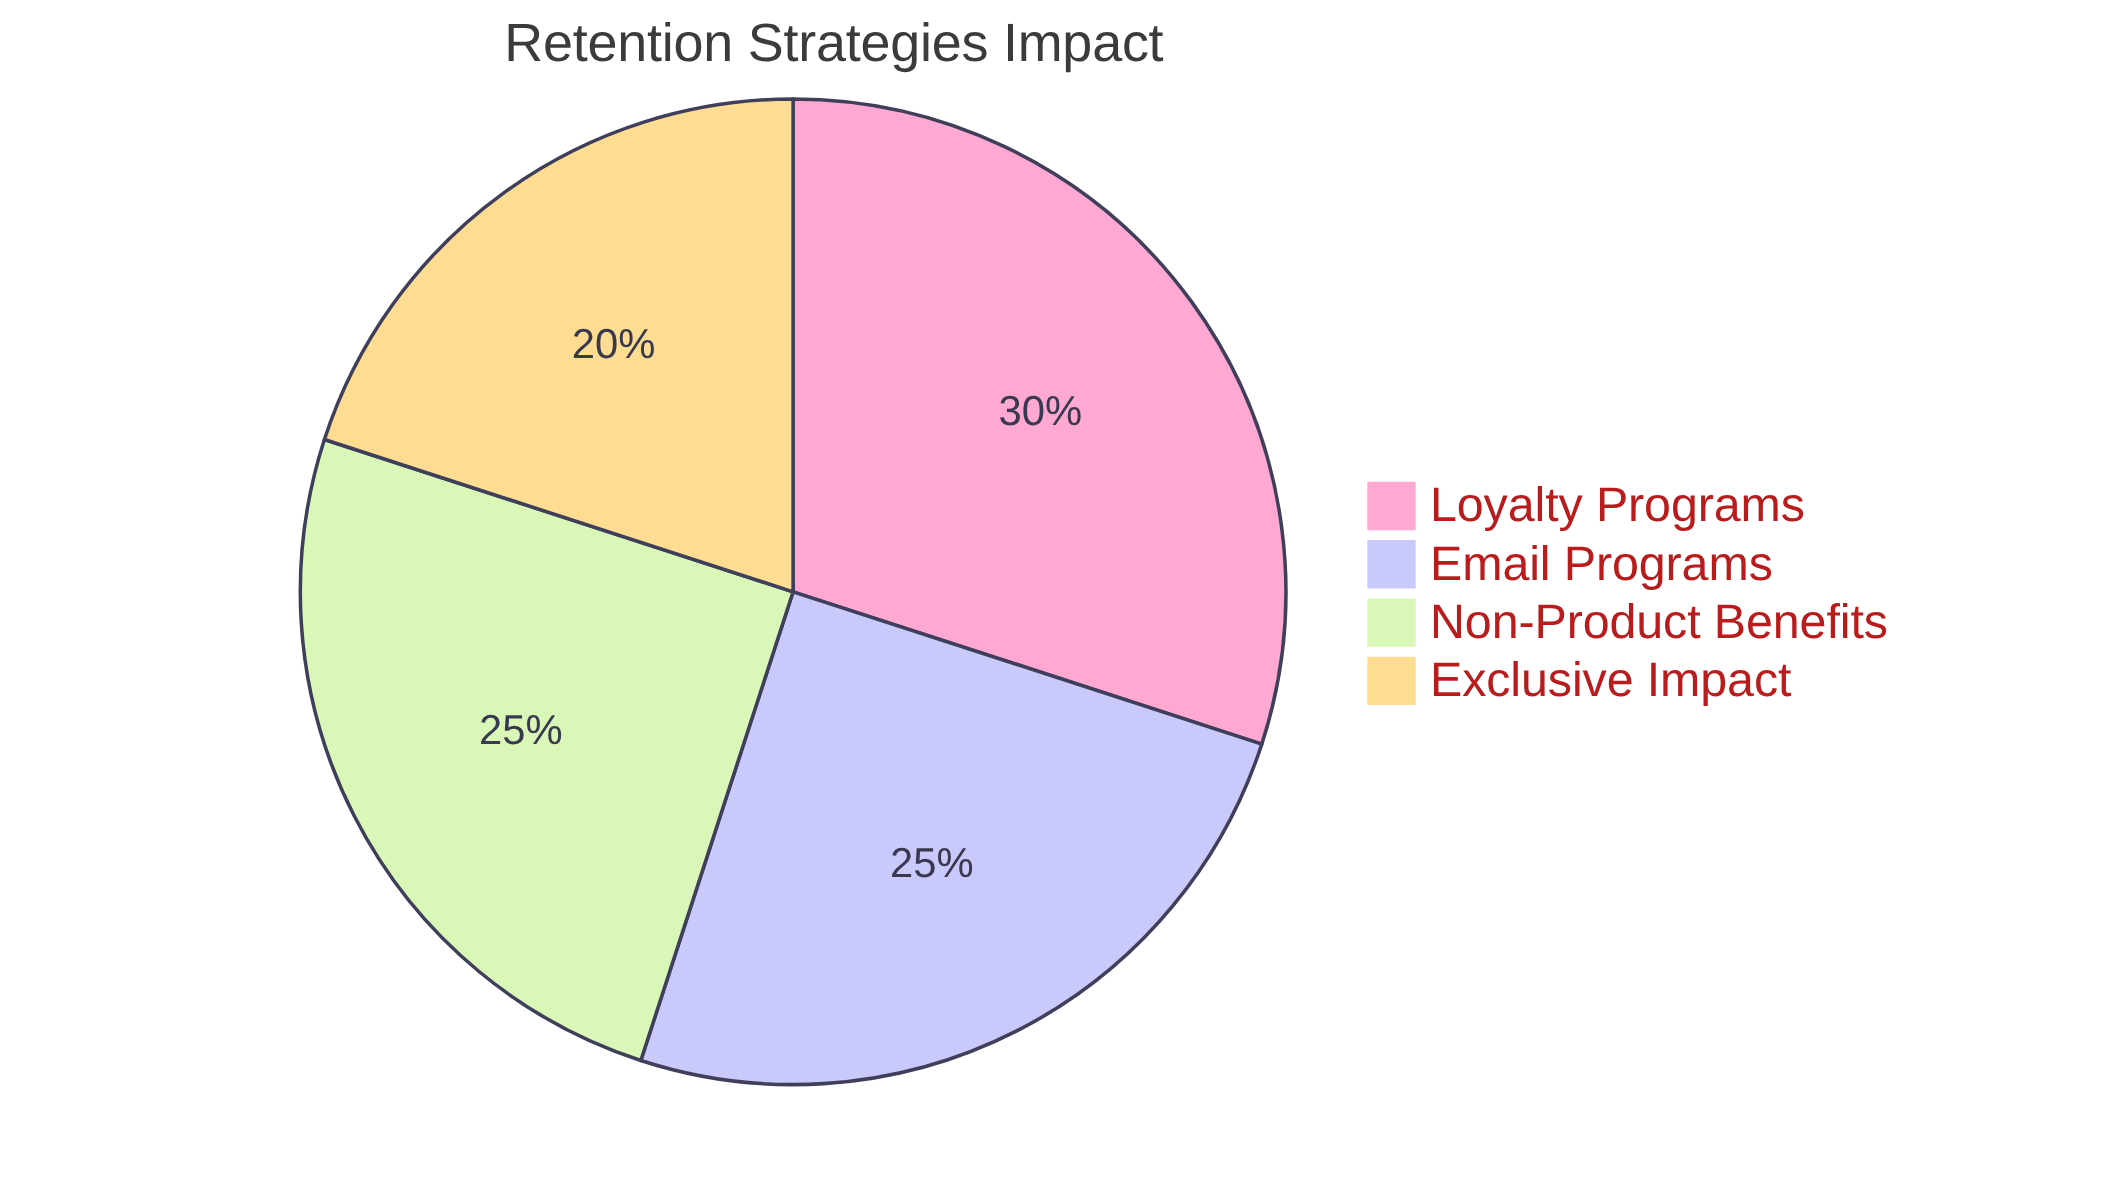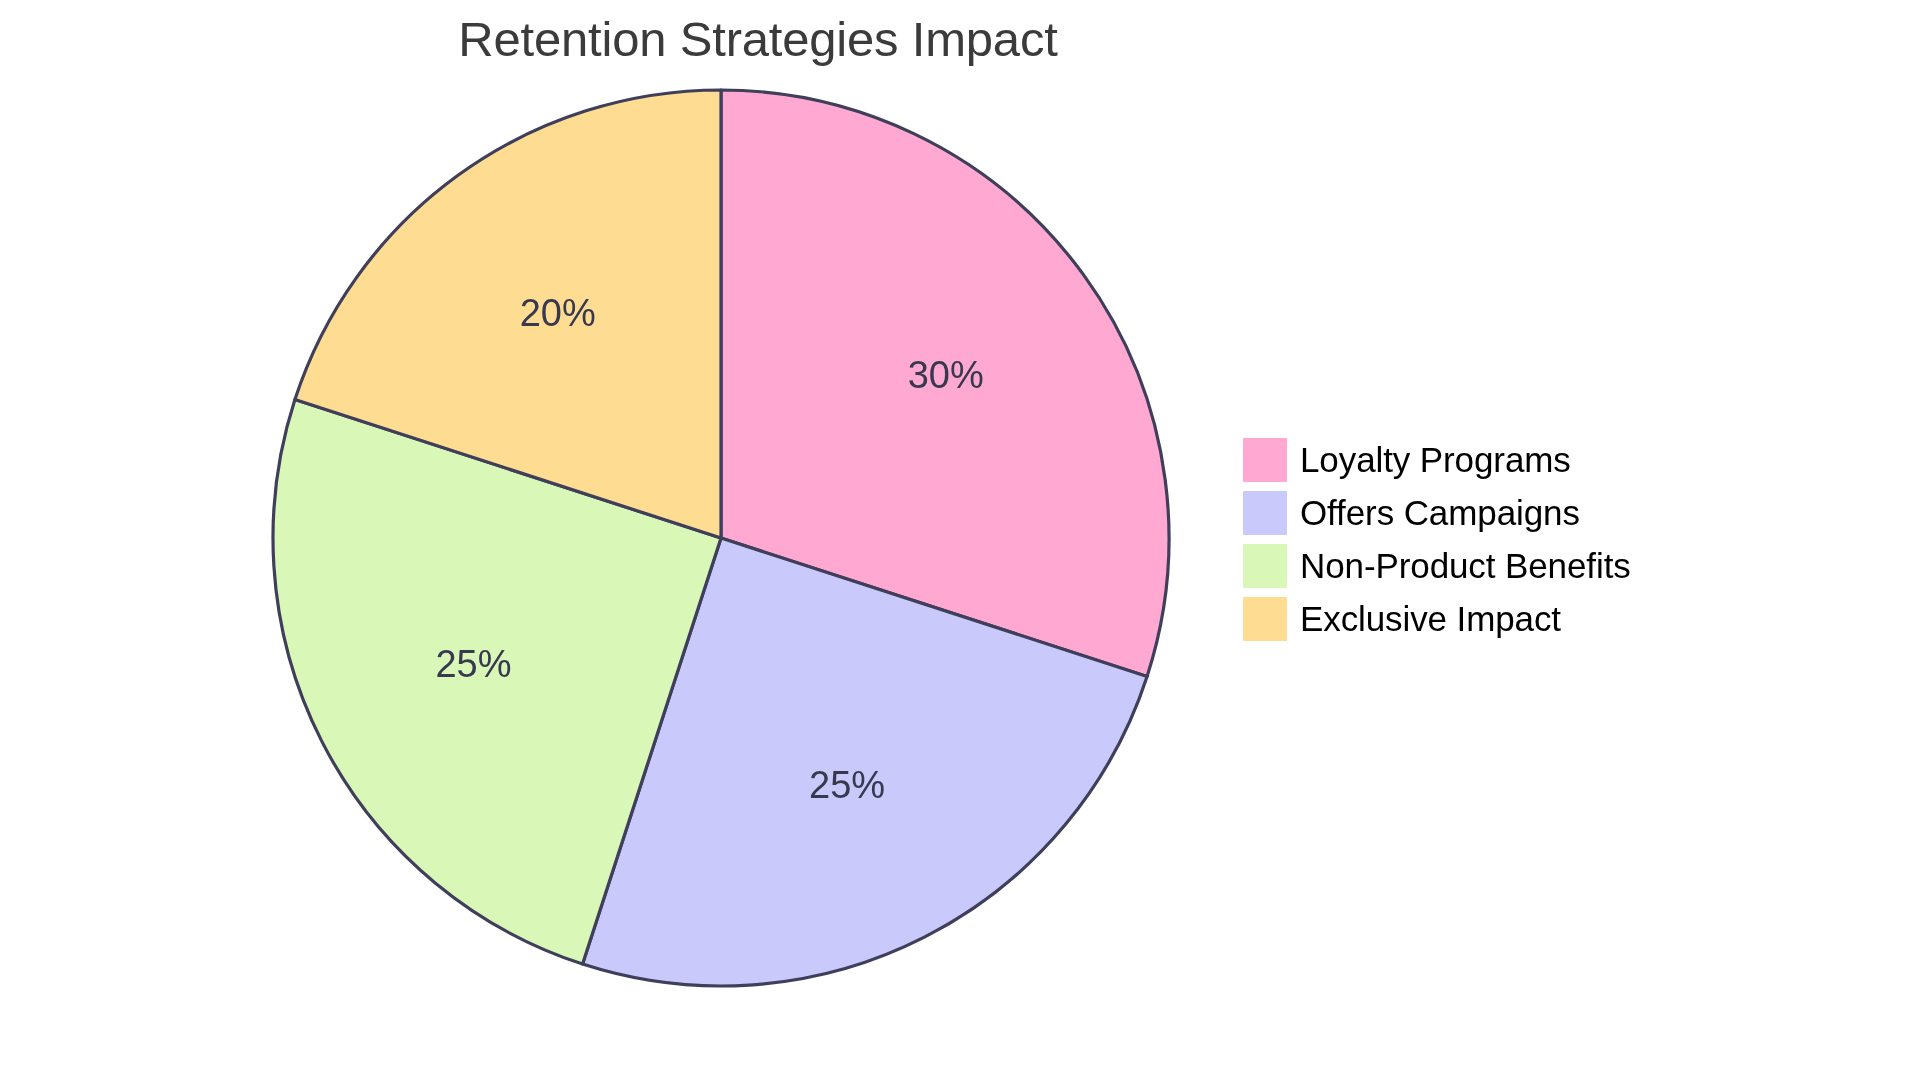--- a/index.html
+++ b/index.html
@@ -77,23 +77,23 @@
     height: 53px;
   }
   .legend-swatch {
     width: 44px;
     height: 44px;
     flex: 0 0 44px;
     border-radius: 1px;
   }
   .legend-label {
     margin-left: 13px;
-    font-size: 35px;
+    font-size: 44px;
     line-height: 44px;
-    color: #000000;
+    color: #b91c1c;
     white-space: nowrap;
     letter-spacing: -0.1px;
   }
 </style>
 </head>
 <body>
 
 <div id="figure">
 
   <div id="chart-title">Retention Strategies Impact</div>
@@ -115,21 +115,21 @@
     </svg>
   </div>
 
   <div id="legend">
     <div class="legend-row">
       <span class="legend-swatch" style="background: rgb(255, 168, 209);"></span>
       <span class="legend-label">Loyalty Programs</span>
     </div>
     <div class="legend-row">
       <span class="legend-swatch" style="background: rgb(201, 201, 252);"></span>
-      <span class="legend-label">Offers Campaigns</span>
+      <span class="legend-label">Email Programs</span>
     </div>
     <div class="legend-row">
       <span class="legend-swatch" style="background: rgb(217, 248, 183);"></span>
       <span class="legend-label">Non-Product Benefits</span>
     </div>
     <div class="legend-row">
       <span class="legend-swatch" style="background: rgb(254, 221, 147);"></span>
       <span class="legend-label">Exclusive Impact</span>
     </div>
   </div>

